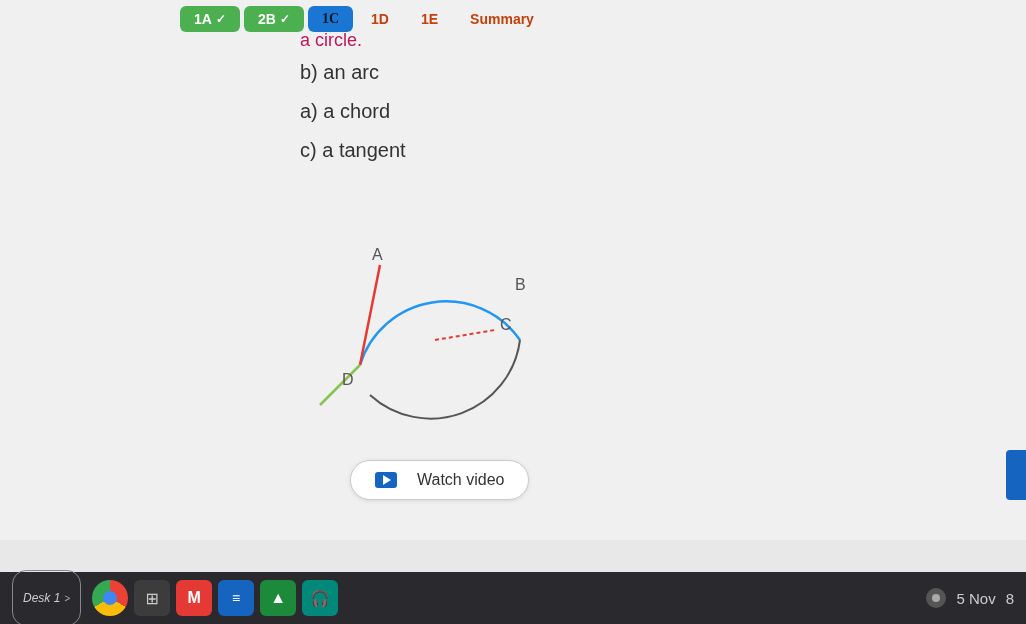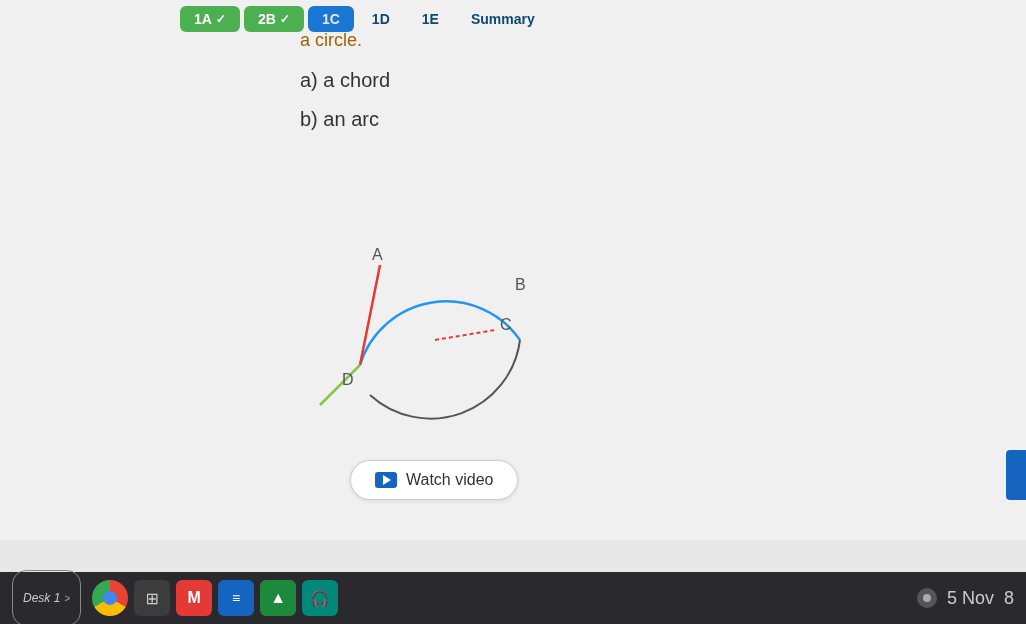--- a/index.html
+++ b/index.html
@@ -42,44 +42,45 @@
       gap: 4px;
     }
 
     .tab-completed {
       background: #4caf50;
       color: white;
     }
 
     .tab-active {
       background: #1976d2;
-      color: #e5e5e5;
+      color: #0f172a;
+      font-family: Liberation Serif, serif;
     }
 
     .tab-inactive {
       background: transparent;
-      color: #0c4a6e;
+      color: #c2410c;
     }
 
     .checkmark {
       font-size: 12px;
     }
 
     
     .question-area {
       position: absolute;
       top: 30px;
       left: 300px;
       width: 500px;
     }
 
     .partial-text {
       font-size: 18px;
-      color: #a16207;
-      margin-bottom: 18px;
+      color: #be185d;
+      margin-bottom: 10px;
     }
 
     .question-item {
       font-size: 20px;
       color: #333;
       margin-bottom: 16px;
     }
 
     
     .diagram-container {
@@ -98,21 +99,21 @@
       background: white;
       border: 1.5px solid #ccc;
       border-radius: 24px;
       padding: 10px 24px;
       font-size: 16px;
       font-weight: 500;
       color: #333;
       cursor: pointer;
       display: flex;
       align-items: center;
-      gap: 9px;
+      gap: 20px;
       box-shadow: 0 1px 4px rgba(0,0,0,0.1);
     }
 
     .video-icon {
       width: 22px;
       height: 16px;
       background: #1565c0;
       border-radius: 3px;
       display: inline-flex;
       align-items: center;
@@ -193,21 +194,21 @@
       margin: 0 3px;
       cursor: pointer;
     }
 
     .system-tray {
       margin-left: auto;
       display: flex;
       align-items: center;
       gap: 10px;
       color: #ccc;
-      font-size: 18px;
+      font-size: 15px;
     }
 
     .tray-dot {
       width: 20px;
       height: 20px;
       border-radius: 50%;
       background: #555;
       display: flex;
       align-items: center;
       justify-content: center;
@@ -243,22 +244,23 @@
     <div class="tab tab-inactive">
       <span>1E</span>
     </div>
     <div class="tab tab-inactive">
       <span>Summary</span>
     </div>
   </div>
 
   <div class="question-area">
     <div class="partial-text">a circle.</div>
+    <div class="question-item">b) an arc</div>
     <div class="question-item">a) a chord</div>
-    <div class="question-item">b) an arc</div>
+    <div class="question-item">c) a tangent</div>
   </div>
 
   <div class="diagram-container">
     <svg width="280" height="220" viewBox="0 0 280 220">
 
       <path d="M 70 155 A 90 90 0 0 1 230 130" fill="none" stroke="#2196f3" stroke-width="2.5"></path>
 
       <path d="M 230 130 A 90 90 0 0 1 80 185" fill="none" stroke="#555" stroke-width="2"></path>
 
       <line x1="90" y1="55" x2="70" y2="155" stroke="#e53935" stroke-width="2.5"></line>

